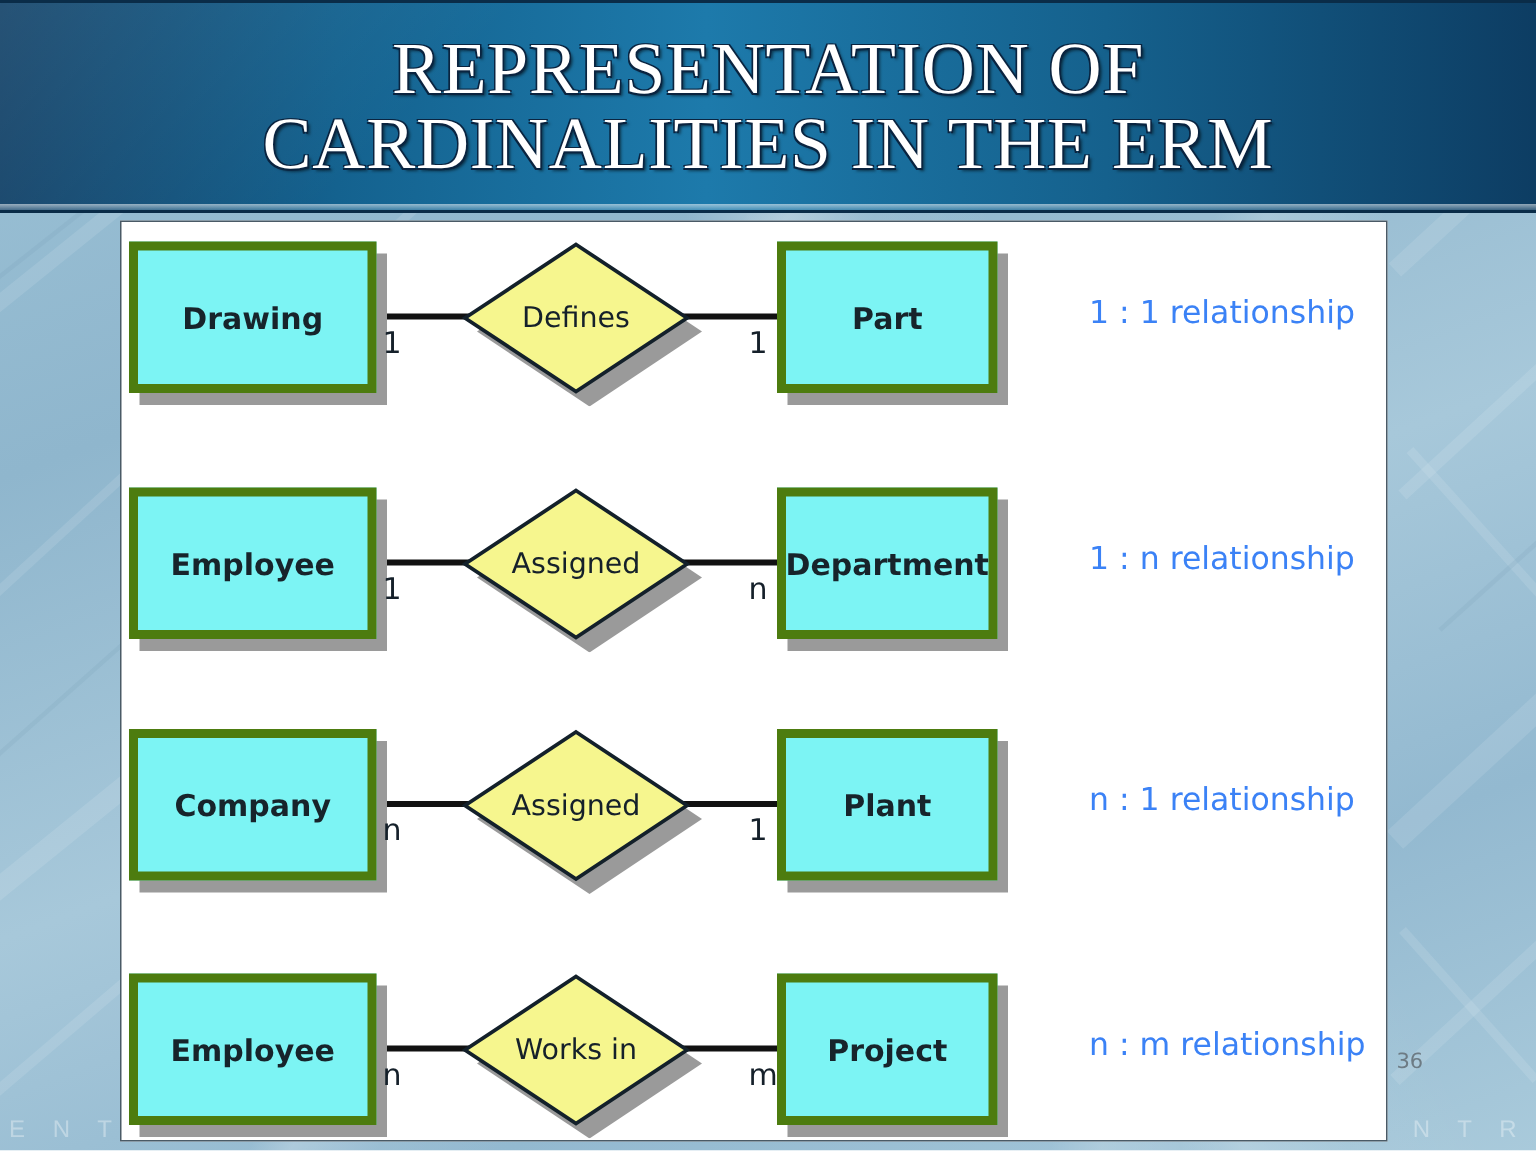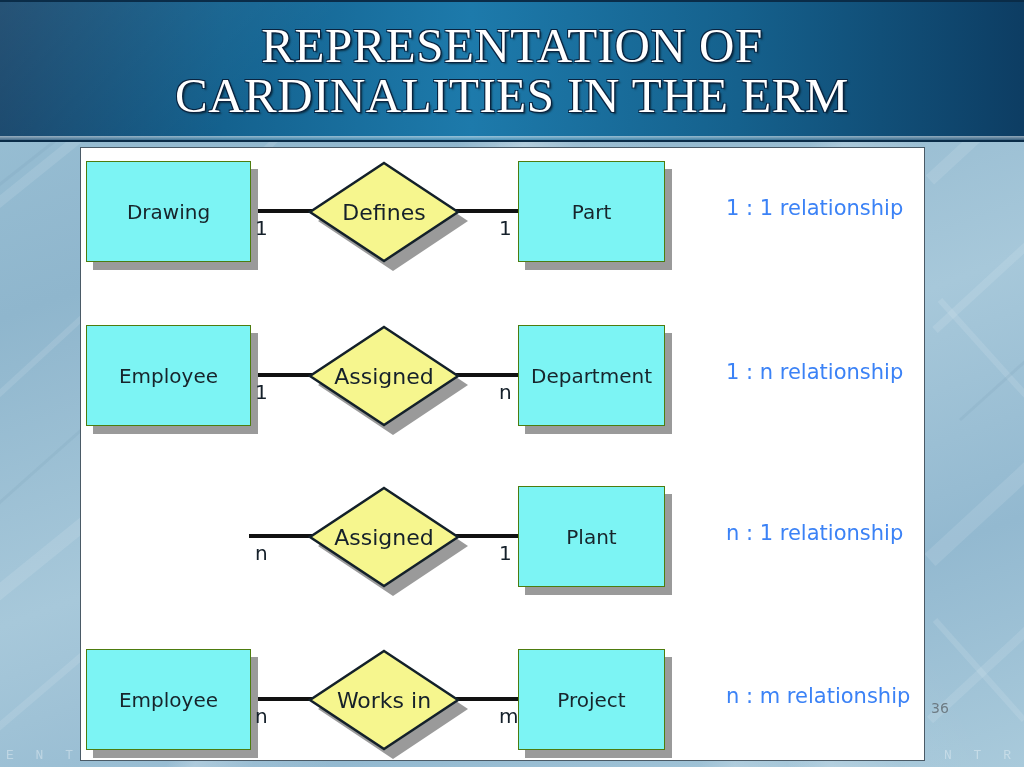--- a/index.html
+++ b/index.html
@@ -95,30 +95,31 @@
     position: absolute;
     left: 0;
     width: 845px;
     height: 112px;
   }
 
   
   .entity {
     position: absolute;
     background: #7cf4f4;
-    border: 1px solid #4d7c0f;
+    border: 6px solid #4d7c0f;
     box-sizing: border-box;
     display: flex;
     align-items: center;
     justify-content: center;
     color: #17242b;
     font-family: "DejaVu Sans", "Liberation Sans", sans-serif;
     font-size: 20px;
     box-shadow: 7px 8px 0 0 #9a9a9a;
     z-index: 3;
+    font-weight: bold;
   }
 
   .entity-left  { left: 5px;  width: 165px; height: 101px; top: 5px; }
   .entity-right { left: 437px; width: 147px; height: 101px; top: 5px; }
 
   
   .link-line {
     position: absolute;
     height: 4px;
     background: #111111;
@@ -161,21 +162,21 @@
   }
   .diamond-label {
     position: absolute;
     left: 0; top: 0;
     width: 150px;
     height: 100px;
     display: flex;
     align-items: center;
     justify-content: center;
     font-family: "DejaVu Sans", "Liberation Sans", sans-serif;
-    font-size: 22px;
+    font-size: 19px;
     color: #15202a;
     z-index: 3;
     white-space: nowrap;
   }
 
   
   .card-label {
     position: absolute;
     font-family: "DejaVu Sans", "Liberation Sans", sans-serif;
     font-size: 20px;
@@ -205,22 +206,22 @@
     top: 700px;
     font-family: "DejaVu Sans", "Liberation Sans", sans-serif;
     font-size: 14px;
     color: #6d7b84;
   }
 
   
   .watermark {
     position: absolute;
     bottom: 4px;
-    font-family: Liberation Mono, monospace;
-    font-size: 13px;
+    font-family: Liberation Sans, sans-serif;
+    font-size: 16px;
     letter-spacing: 7px;
     color: rgba(255,255,255,0.35);
     pointer-events: none;
     user-select: none;
     margin-top: 20px;
   }
   .watermark-left  { left: 6px; }
   .watermark-right { right: 6px; }
 </style>
 </head>
@@ -285,20 +286,21 @@
           </svg>
         <div class="diamond-label">Assigned</div>
       </div>
       <div class="link-line link-right"></div>
       <div class="card-label card-right">n</div>
       <div class="entity entity-right">Department</div>
       <div class="rel-desc">1 : n relationship</div>
     </div>
 
     <div class="er-row" style="top:333px;">
+      <div class="entity entity-left">Company</div>
       <div class="link-line link-left"></div>
       <div class="card-label card-left">n</div>
       <div class="diamond-wrap">
         <div class="diamond-shadow"></div>
         <div class="diamond"></div>
         <svg class="diamond-border" viewBox="0 0 150 100">
             <polygon points="75,1 149,50 75,99 1,50" fill="none" stroke="#13202a" stroke-width="2.5"></polygon>
           </svg>
         <div class="diamond-label">Assigned</div>
       </div>

